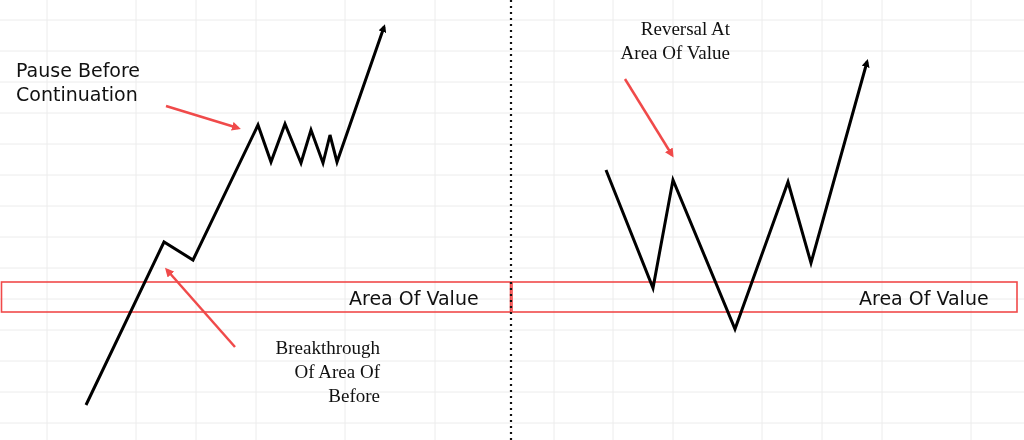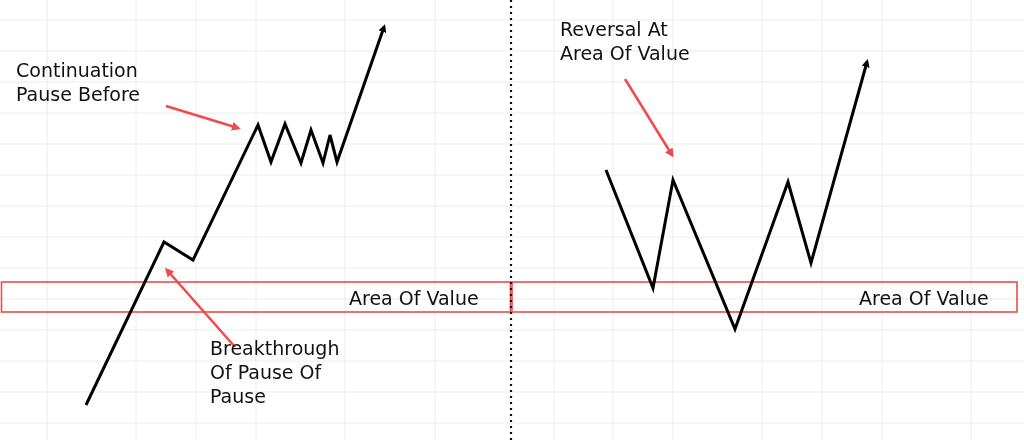--- a/index.html
+++ b/index.html
@@ -1,19 +1,19 @@
 <!DOCTYPE html>
 <html><head>
 <meta charset="utf-8">
 <style>
   html, body { margin:0; padding:0; background:#ffffff; }
   body { width:1024px; height:440px; overflow:hidden; position:relative; font-family:"DejaVu Sans", sans-serif; }
   #canvas { position:absolute; left:0; top:0; width:1024px; height:440px; }
   .label { position:absolute; color:#111111; font-size:19px; line-height:24px; white-space:nowrap; }
-  .center { text-align:left; }
+  .center { text-align:right;font-family:Liberation Serif, serif; }
 </style>
 </head>
 <body>
 
 <svg id="canvas" width="1024" height="440" viewBox="0 0 1024 440" xmlns="http://www.w3.org/2000/svg">
   <defs>
     <marker id="blackhead" markerWidth="8" markerHeight="8" refX="5" refY="4" orient="auto" markerUnits="userSpaceOnUse">
       <path d="M0,0 L8,4 L0,8 Z" fill="#000"></path>
     </marker>
     <marker id="redhead" markerWidth="9" markerHeight="9" refX="6" refY="4.5" orient="auto" markerUnits="userSpaceOnUse">
@@ -59,28 +59,28 @@
   <polyline points="86,405 164,242 193,260 258,125 271,162 285,124 301,163 311,130 323,163 330,135 337,162 384,27" fill="none" stroke="#000" stroke-width="3" stroke-linejoin="miter" marker-end="url(#blackhead)"></polyline>
 
   <polyline points="606,170 653,288 673,180 735,329 788,182 811,263 867,62" fill="none" stroke="#000" stroke-width="3" stroke-linejoin="miter" marker-end="url(#blackhead)"></polyline>
 
   <line x1="166" y1="106" x2="238" y2="128" stroke="#f04a4a" stroke-width="2.5" marker-end="url(#redhead)"></line>
   <line x1="235" y1="347" x2="167" y2="270" stroke="#f04a4a" stroke-width="2.5" marker-end="url(#redhead)"></line>
   <line x1="625" y1="79" x2="672" y2="155" stroke="#f04a4a" stroke-width="2.5" marker-end="url(#redhead)"></line>
 </svg>
 
 <div class="label" style="left:16px;top:58px;">
+  <div>Pause Before</div>
   <div>Continuation</div>
-  <div>Pause Before</div>
 </div>
 
 <div class="label center" style="left:210px;top:336px;width:170px;">
   <div>Breakthrough</div>
-  <div>Of Pause Of</div>
-  <div>Pause</div>
+  <div>Of Area Of</div>
+  <div>Before</div>
 </div>
 
 <div class="label center" style="left:560px;top:17px;width:170px;">
   <div>Reversal At</div>
   <div>Area Of Value</div>
 </div>
 
 <div class="label" style="left:349px;top:286px;">Area Of Value</div>
 <div class="label" style="left:859px;top:286px;">Area Of Value</div>
 

